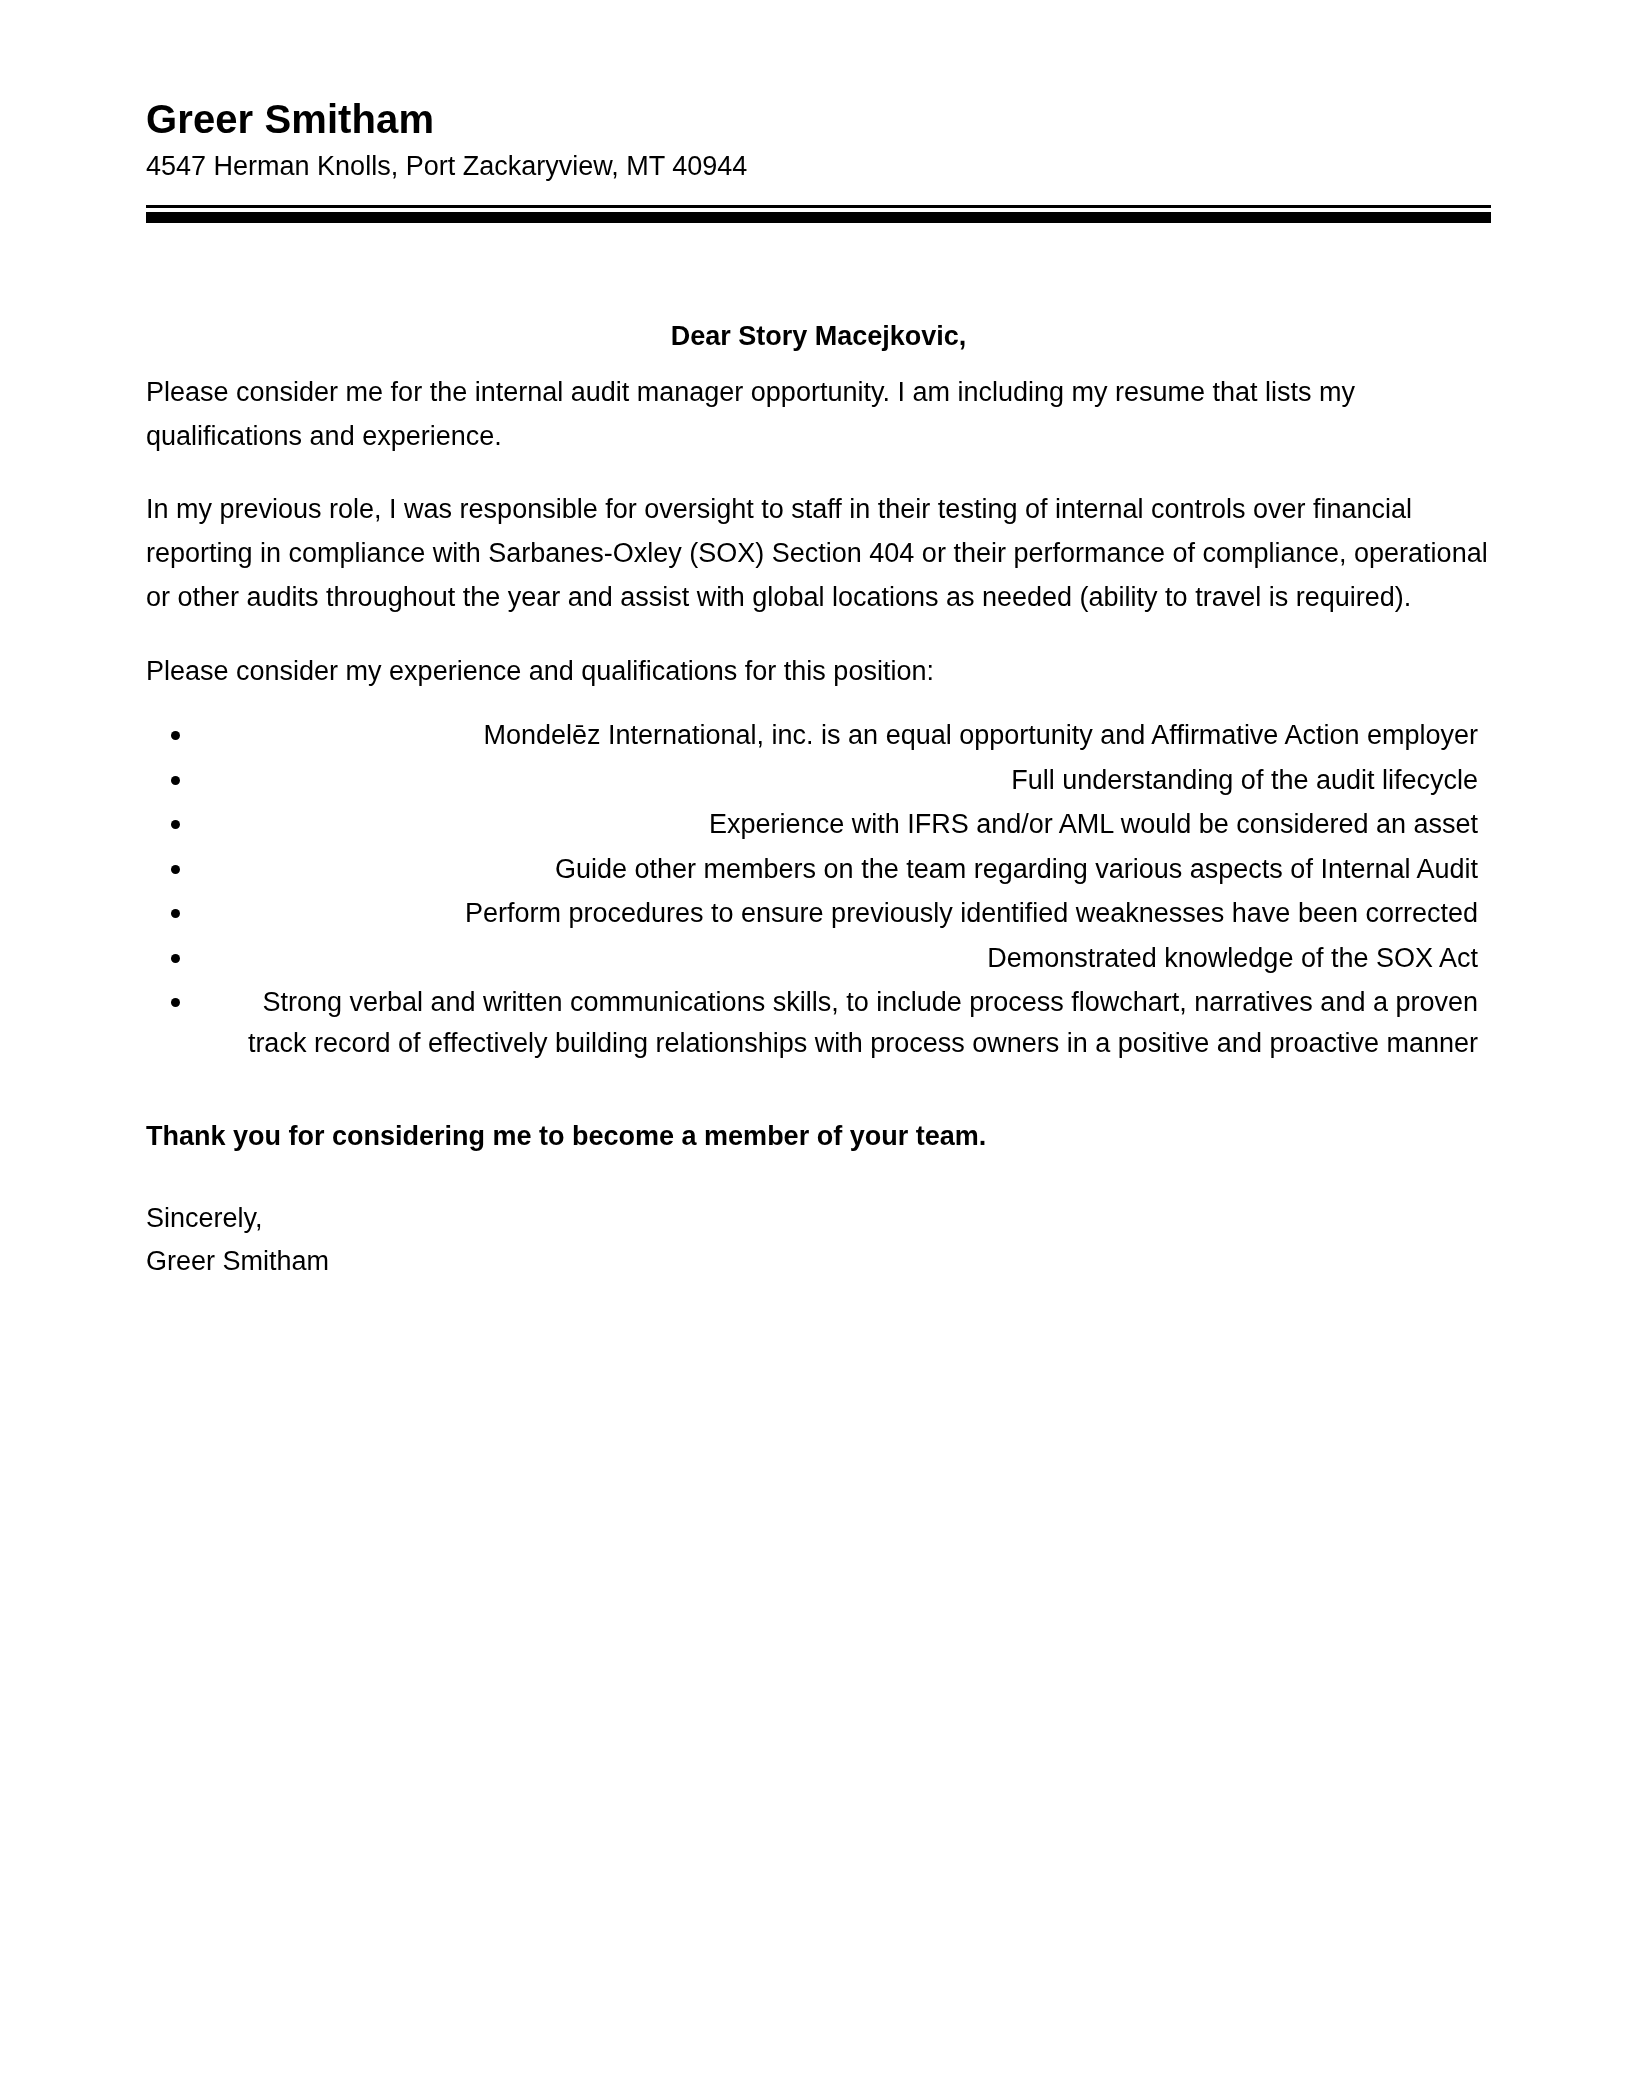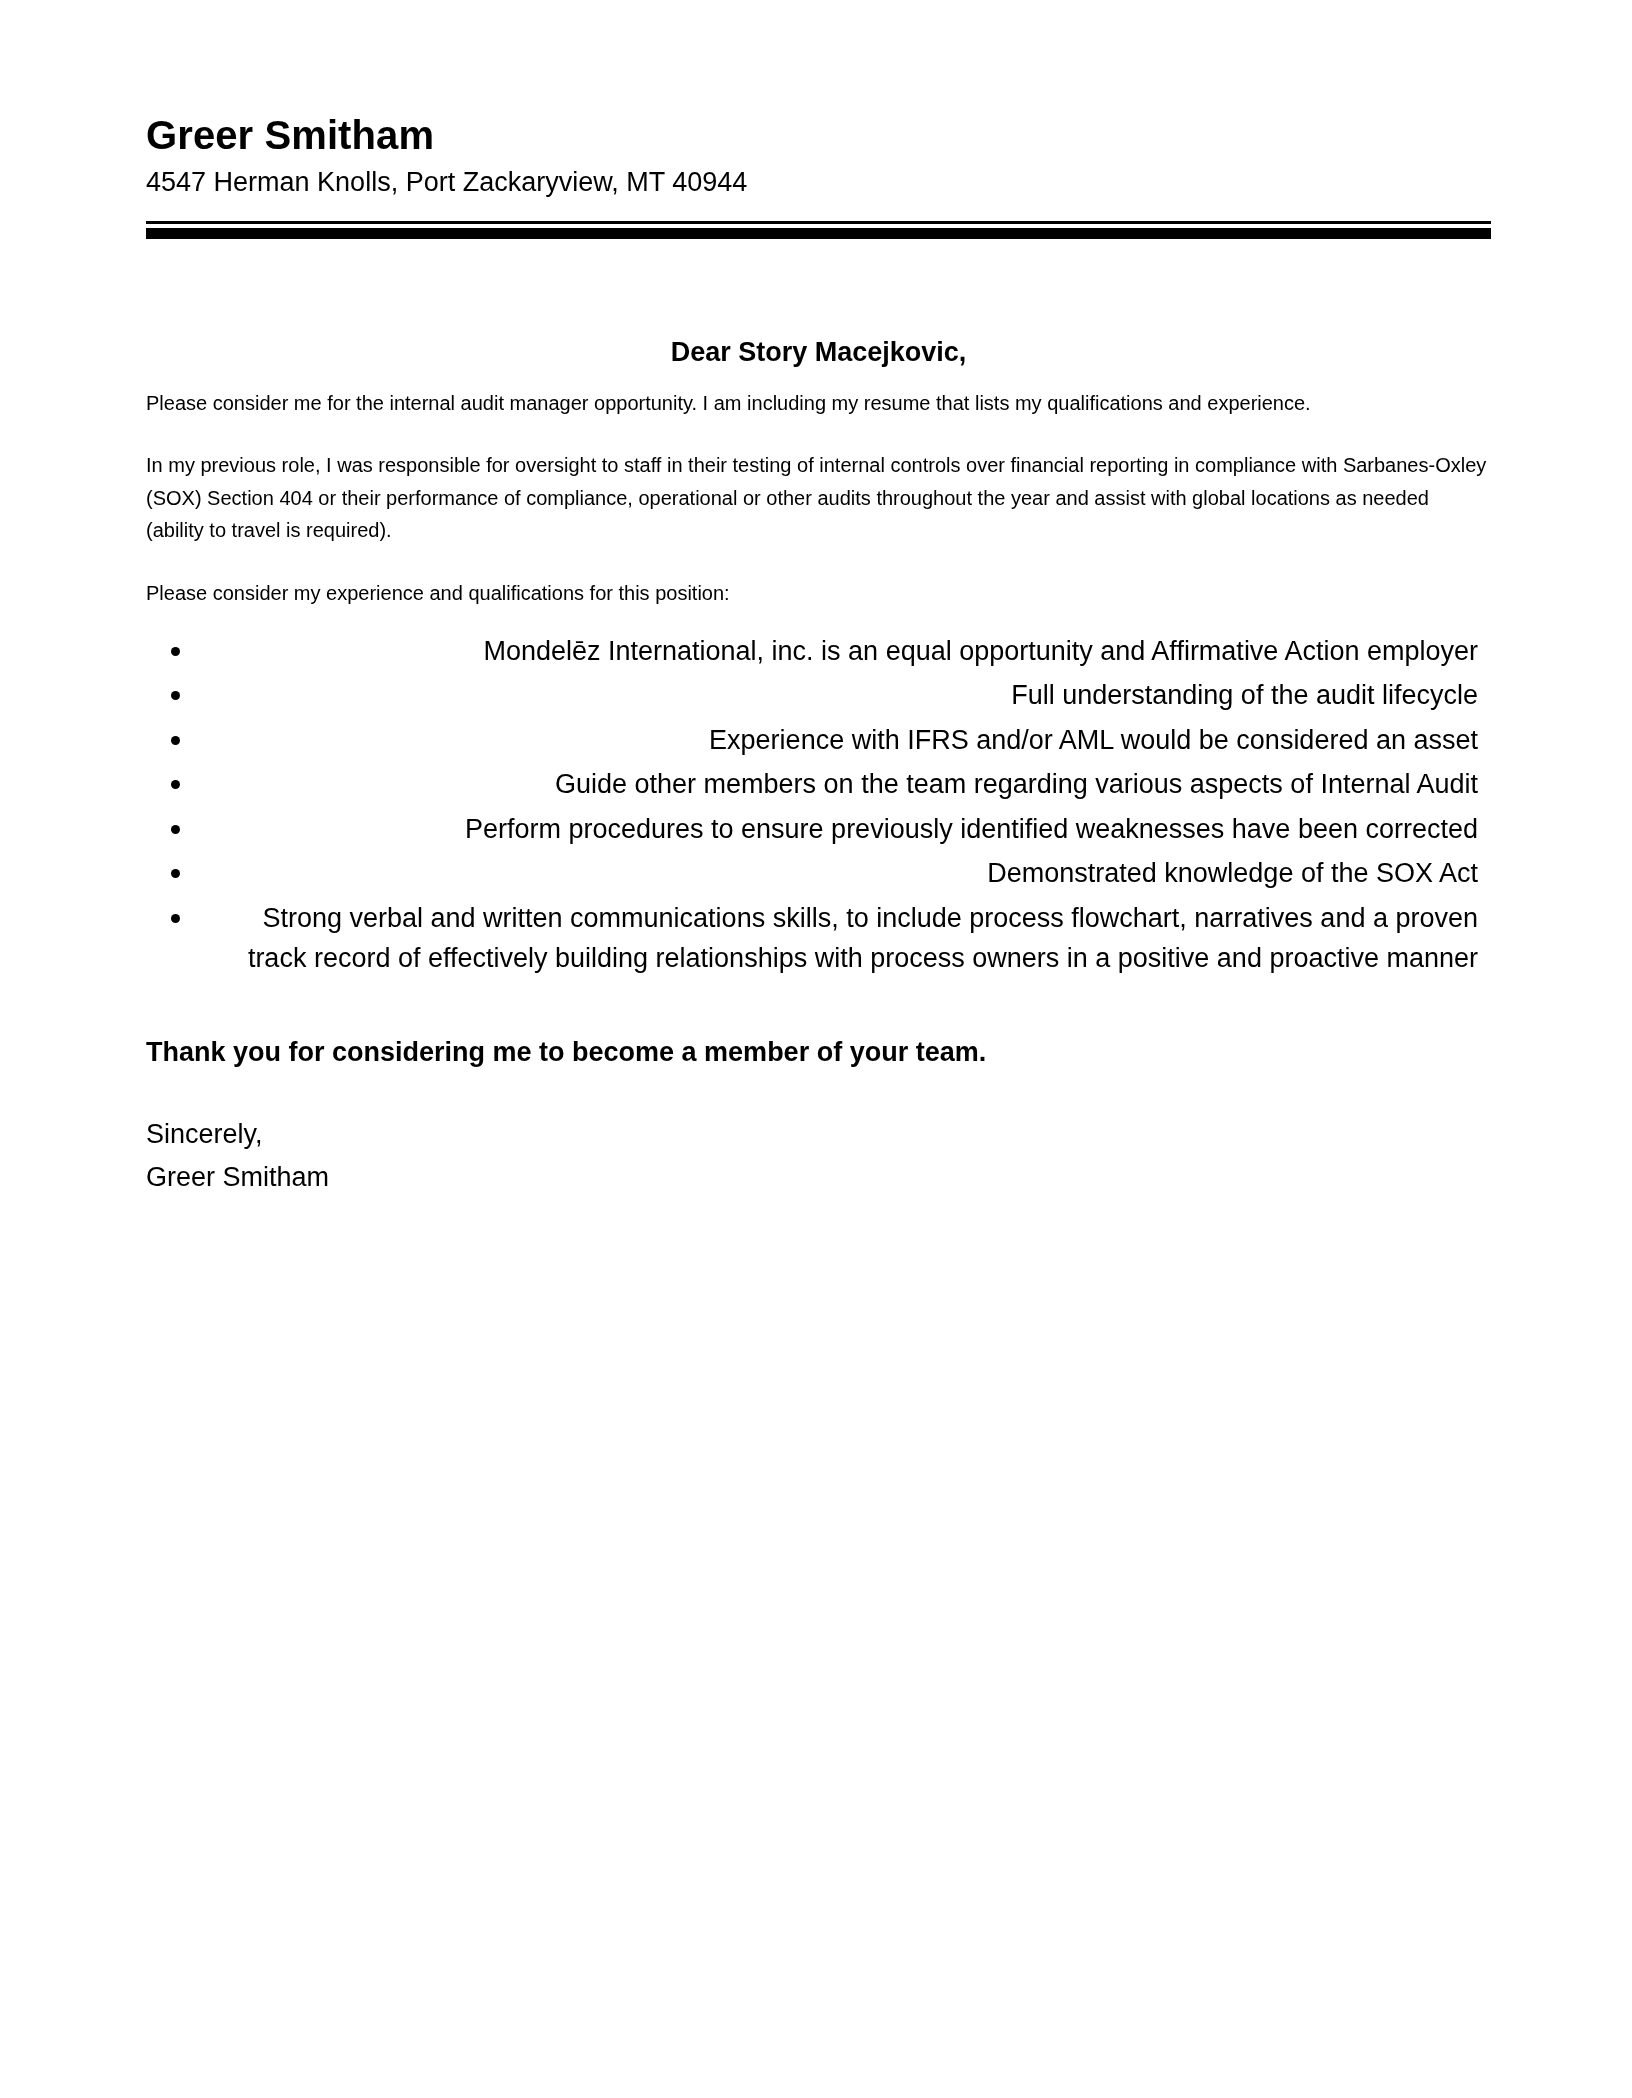--- a/index.html
+++ b/index.html
@@ -17,21 +17,21 @@
     position: relative;
     width: 1632px;
     height: 2098px;
     background: #ffffff;
     box-sizing: border-box;
     overflow: hidden;
   }
   .content {
     position: absolute;
     left: 146px;
-    top: 16px;
+    top: 0;
     width: 1345px;
   }
 
   
   .letterhead {
     padding-top: 96px;
   }
   .sender-name {
     font-size: 40px;
     font-weight: bold;
@@ -74,21 +74,21 @@
     line-height: 1.62;
   }
   .salutation {
     font-weight: bold;
     margin: 0 0 12px 0;
     font-size: 27px;
     text-align: center;
   }
   .para {
     margin: 0 0 30px 0;
-    font-size: 20px;
+    font-size: 27px;
     line-height: 1.62;
     text-align: left;
   }
   .para.intro-list {
     margin-bottom: 22px;
   }
 
   ul.qual-list {
     list-style: none;
     margin: 0 0 16px 0;

